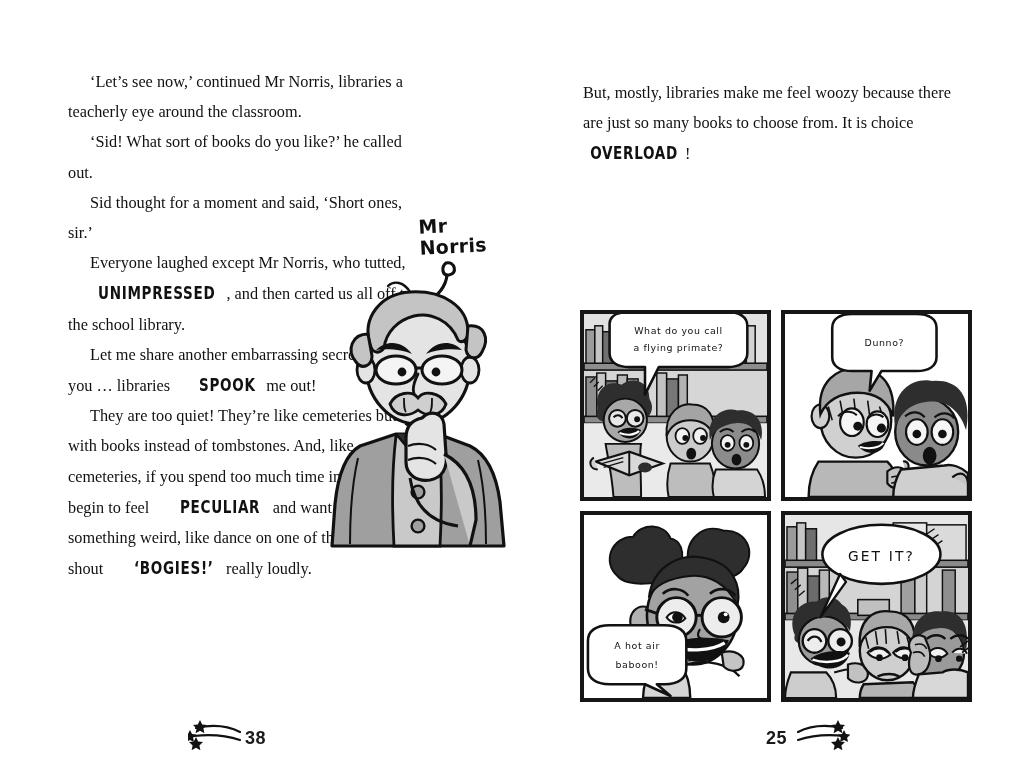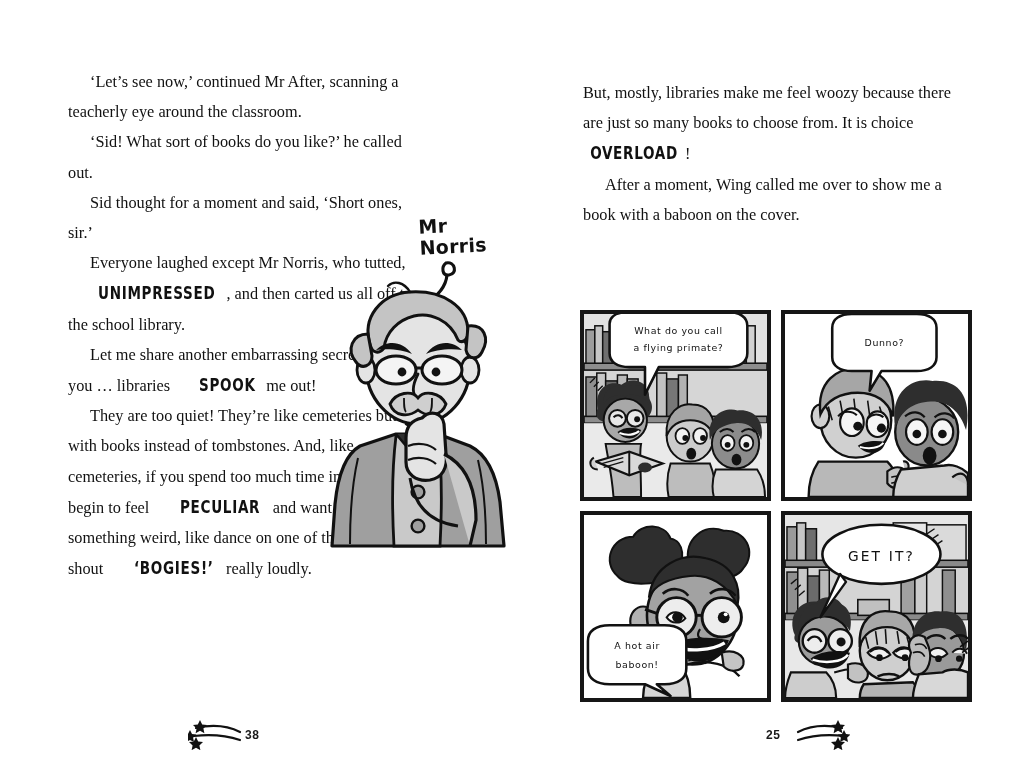--- a/index.html
+++ b/index.html
@@ -46,21 +46,21 @@
     font-size: 17.5px;
     transform: scaleX(0.86);
     display: inline-block;
     vertical-align: baseline;
   }
 
   
   .folio {
     position: absolute;
     font-family: "Liberation Sans", sans-serif;
-    font-size: 12px;
+    font-size: 18px;
     font-weight: 600;
     color: #1a1a1a;
     letter-spacing: 0.5px;
   }
   .folio.l { left: 245px; top: 728px; }
   .folio.r { left: 766px; top: 728px; }
   .flourish { position: absolute; }
   .flourish.l { left: 188px; top: 716px; }
   .flourish.r { left: 790px; top: 716px; }
 
@@ -120,21 +120,21 @@
     font-size: 14px;
     letter-spacing: 2.2px;
   }
 </style>
 </head>
 <body>
 
 <div class="spread">
 
   <div class="column left" id="left-col">
-      <div class="para indent"><span>‘Let’s see now,’ continued Mr After, scanning a teacherly eye around the classroom.</span></div>
+      <div class="para indent"><span>‘Let’s see now,’ continued Mr Norris, libraries a teacherly eye around the classroom.</span></div>
       <div class="para indent"><span>‘Sid! What sort of books do you like?’ he called out.</span></div>
       <div class="para indent"><span>Sid thought for a moment and said, ‘Short ones, sir.’</span></div>
       <div class="para indent"><span>Everyone laughed except Mr Norris, who tutted, </span><span class="shout">UNIMPRESSED</span><span>, and then carted us all off to the school library.</span></div>
       <div class="para indent"><span>Let me share another embarrassing secret with you … libraries </span><span class="shout">SPOOK</span><span> me out!</span></div>
       <div class="para indent"><span>They are too quiet! They’re like cemeteries but with books instead of tombstones. And, like cemeteries, if you spend too much time in one, you begin to feel </span><span class="shout">PECULIAR</span><span> and want to do something weird, like dance on one of the tables, or shout </span><span class="shout">‘BOGIES!’</span><span> really loudly.</span></div>
     </div>
 
   <div class="handwrite mr-norris">
     <div>Mr</div>
     <div>Norris</div>
@@ -205,21 +205,20 @@
   <svg class="flourish l" width="60" height="34" viewBox="0 0 60 34">
     <path d="M8 12 C 26 8, 40 10, 52 16" fill="none" stroke="#111" stroke-width="2.2" stroke-linecap="round"></path>
     <path d="M6 20 C 24 18, 40 20, 52 24" fill="none" stroke="#111" stroke-width="2.2" stroke-linecap="round"></path>
     <path d="M12 4 l2.2 4.4 4.8 .6 -3.6 3.4 1 4.8 -4.4 -2.4 -4.4 2.4 1 -4.8 -3.6 -3.4 4.8 -.6z" fill="#111"></path>
     <path d="M4 12 l2 4 4.4 .6 -3.3 3.1 .9 4.4 -4 -2.2 -4 2.2 .9 -4.4 -3.3 -3.1 4.4 -.6z" fill="#111" transform="translate(-2,2)"></path>
     <path d="M16 20 l2.2 4.4 4.8 .6 -3.6 3.4 1 4.8 -4.4 -2.4 -4.4 2.4 1 -4.8 -3.6 -3.4 4.8 -.6z" fill="#111" transform="translate(-8,1)"></path>
   </svg>
 
   <div class="column right" id="right-col">
       <div class="para"><span>But, mostly, libraries make me feel woozy because there are just so many books to choose from. It is choice </span><span class="shout">OVERLOAD</span><span>!</span></div>
-      <div class="para indent"><span>After a moment, Wing called me over to show me a book with a baboon on the cover.</span></div>
     </div>
 
   <div class="comic-grid">
 
     <div class="panel">
       <svg class="art" viewBox="0 0 186 186" preserveAspectRatio="xMidYMid slice">
         <rect width="186" height="186" fill="#ffffff"></rect>
 
         <rect x="0" y="0" width="186" height="118" fill="#d6d6d6"></rect>
         <rect x="0" y="0" width="186" height="52" fill="#e2e2e2"></rect>

